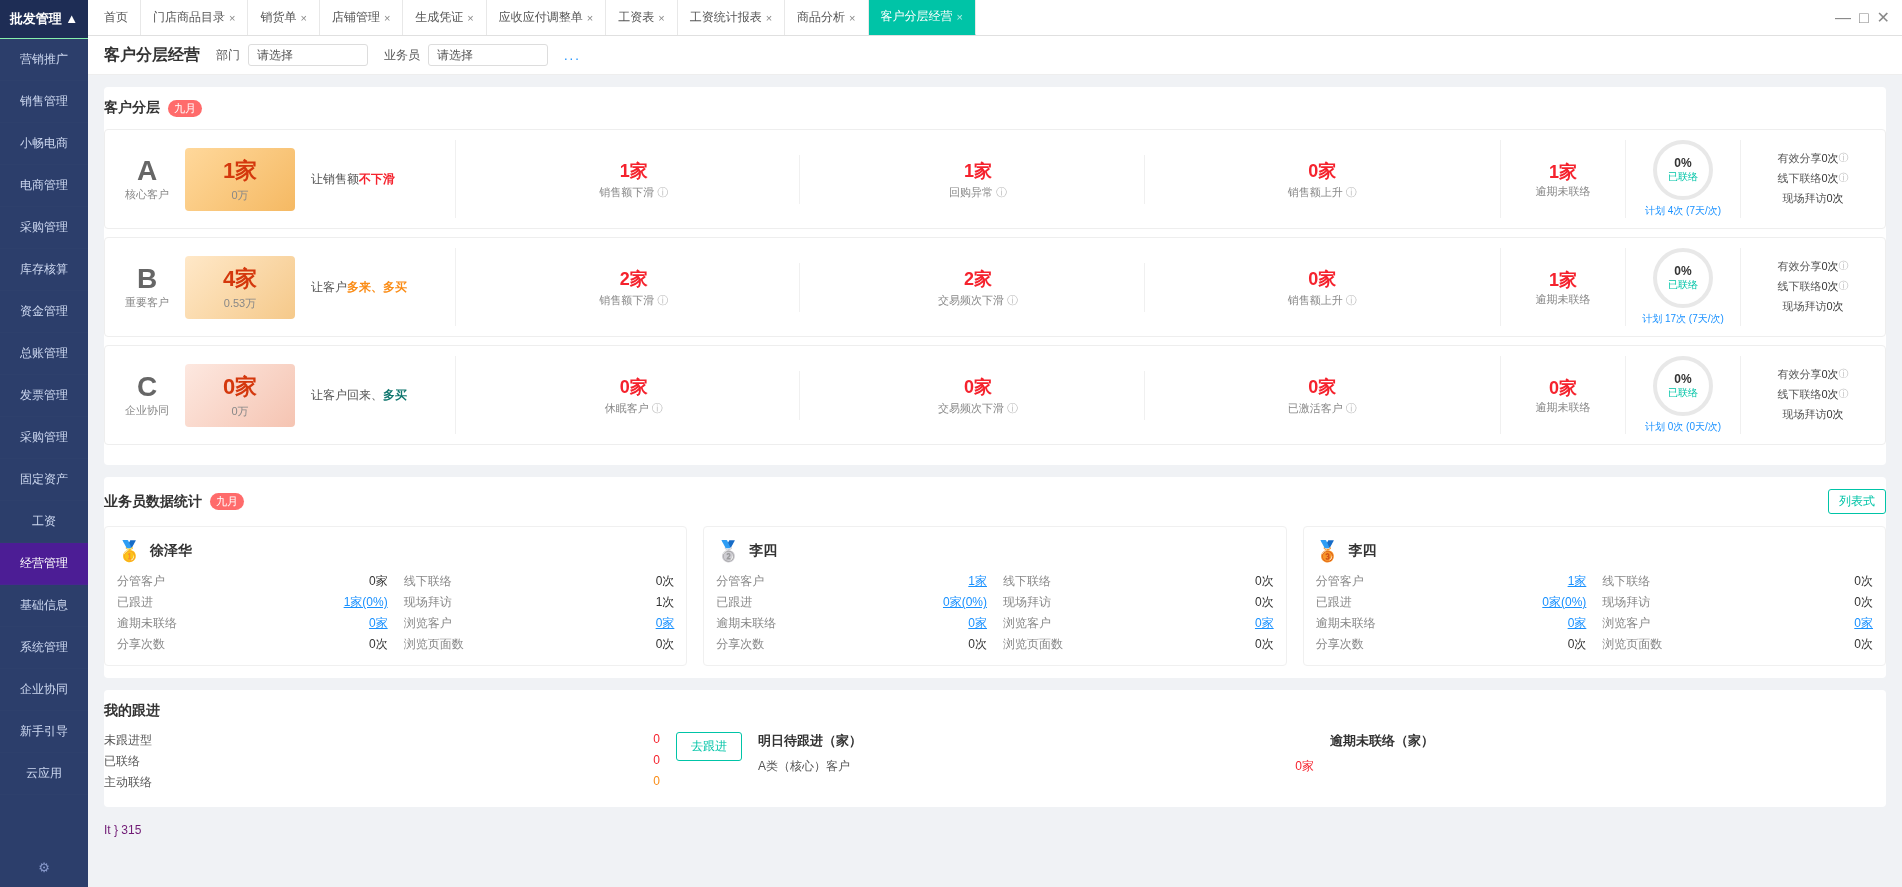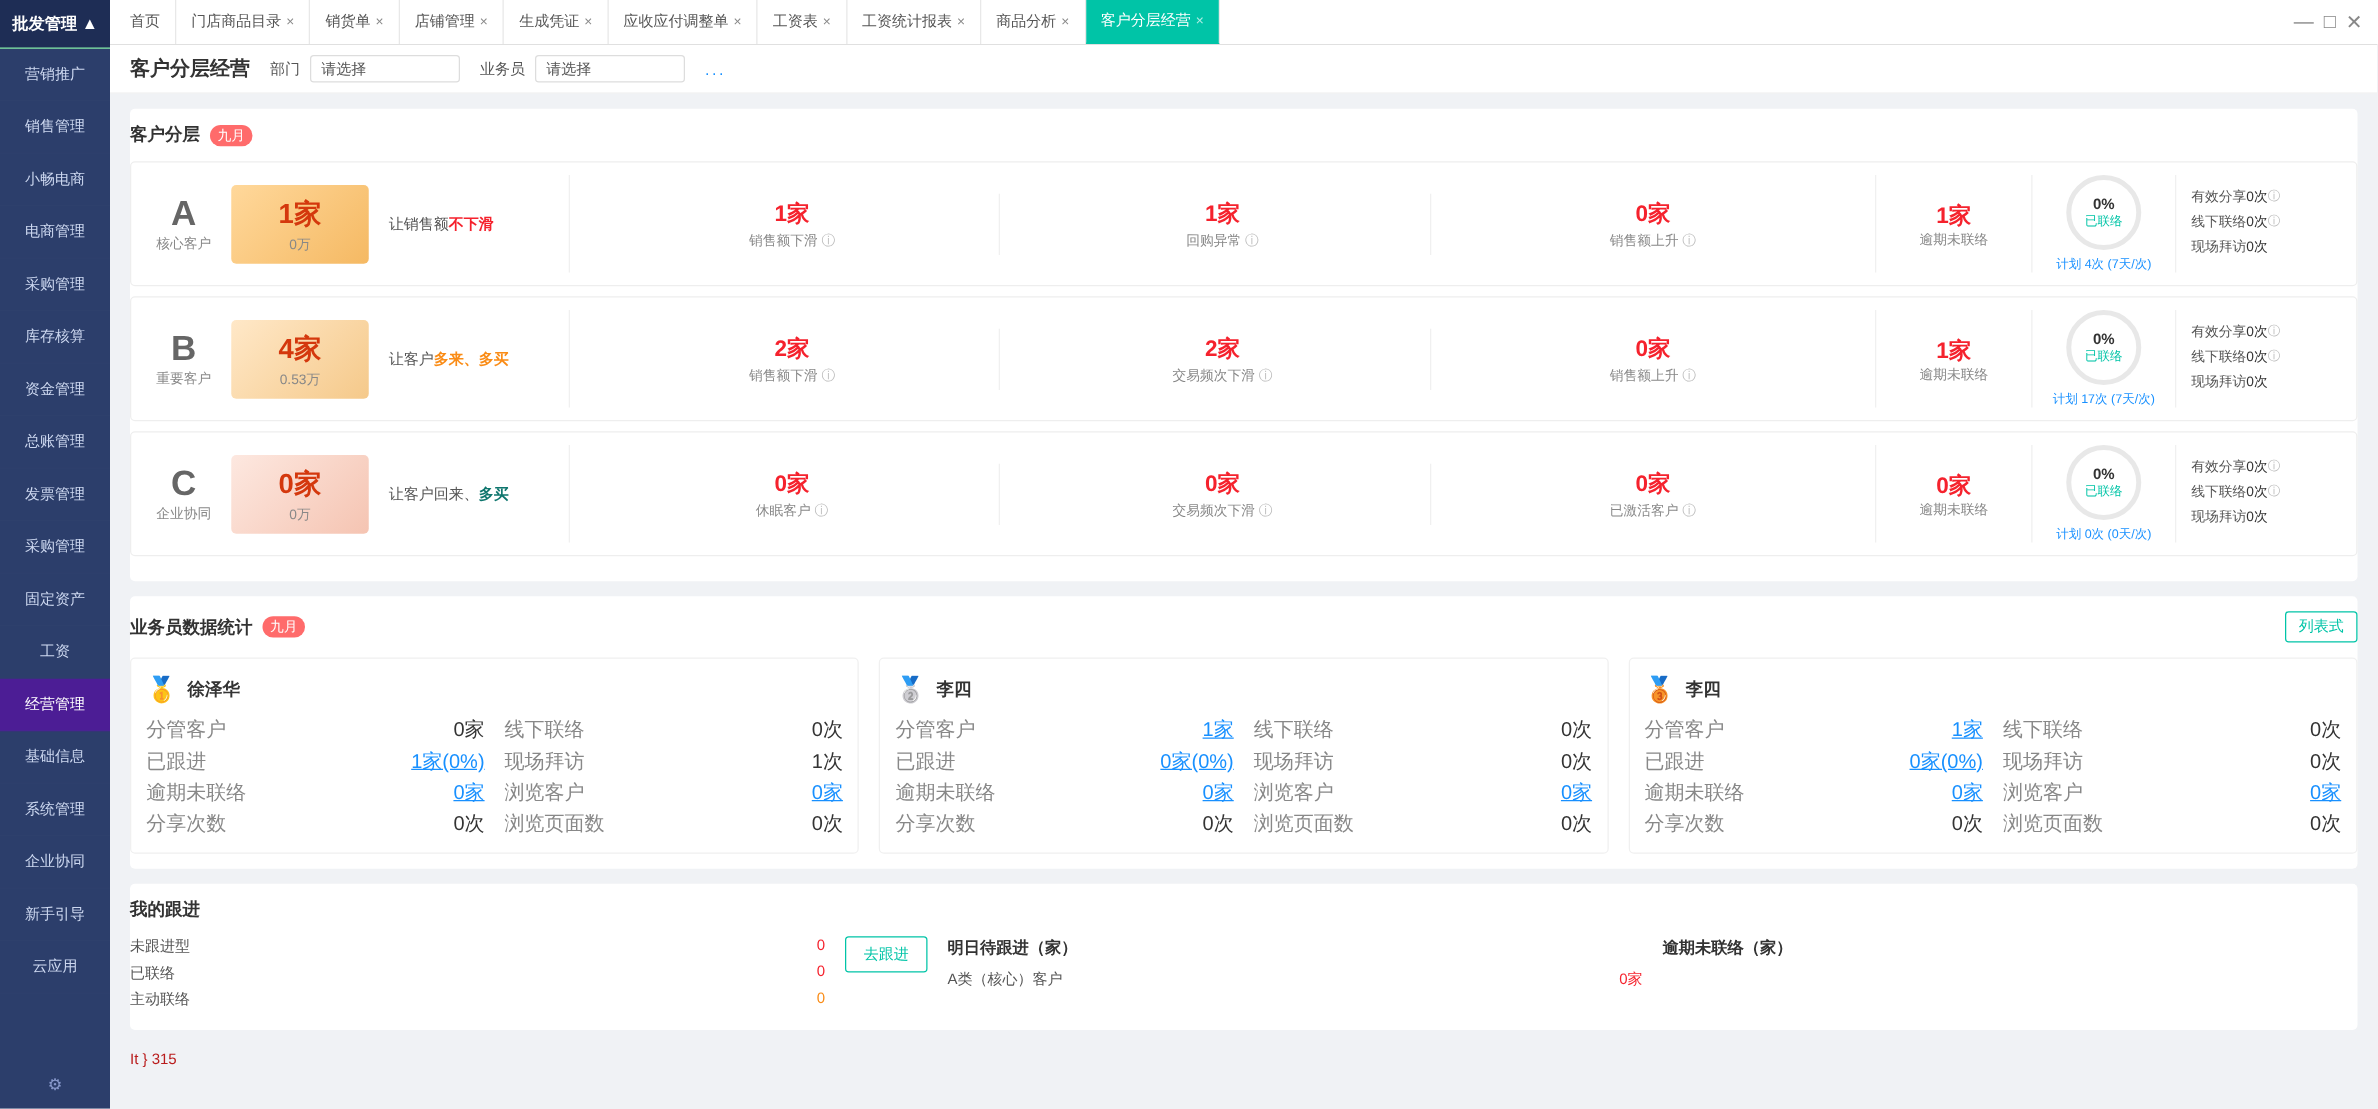--- a/index.html
+++ b/index.html
@@ -239,21 +239,21 @@
     .linked-status { font-size: 10px; color: #00c4a7; }
     .linked-plan { font-size: 10px; color: #888; margin-top: 4px; }
     .linked-plan span { color: #1890ff; }
 
     .tier-stats-right {
       width: 120px;
       font-size: 11px;
       color: #555;
       line-height: 1.8;
     }
-    .tier-stats-right .stat-line { display: flex; justify-content: flex-start; }
+    .tier-stats-right .stat-line { display: flex; justify-content: center; }
     .tier-stats-right .stat-val { color: #333; }
 
     
     .biz-grid {
       display: grid;
       grid-template-columns: 1fr 1fr 1fr;
       gap: 16px;
     }
     .biz-card {
       border: 1px solid #f0f0f0;
@@ -266,21 +266,21 @@
       gap: 8px;
       margin-bottom: 10px;
     }
     .medal-icon { font-size: 20px; }
     .biz-name { font-size: 14px; font-weight: bold; color: #333; }
     .biz-rows {
       display: grid;
       grid-template-columns: 1fr 1fr;
       gap: 4px 16px;
     }
-    .biz-row { display: flex; justify-content: space-between; align-items: center; font-size: 16px; }
+    .biz-row { display: flex; justify-content: space-between; align-items: center; font-size: 12px; }
     .biz-row-label { color: #888; }
     .biz-row-val { color: #1890ff; text-decoration: underline; cursor: pointer; }
     .biz-row-val.plain { color: #333; text-decoration: none; cursor: default; }
 
     
     .followup-section { margin-top: 8px; }
     .followup-grid {
       display: grid;
       grid-template-columns: 1fr auto 1fr 1fr;
       gap: 16px;
@@ -779,16 +779,16 @@
             <span>A类（核心）客户</span>
             <span class="val">0家</span>
           </div>
         </div>
         <div class="followup-block">
           <div class="followup-title">逾期未联络（家）</div>
         </div>
       </div>
     </div>
 
-    <div style="font-size:12px;color:#b91c1c;padding:4px 0;">It } 315</div>
+    <div style="font-size:12px;color:#701a75;padding:4px 0;">It } 315</div>
 
   </div>
 </div>
 
 </body></html>

